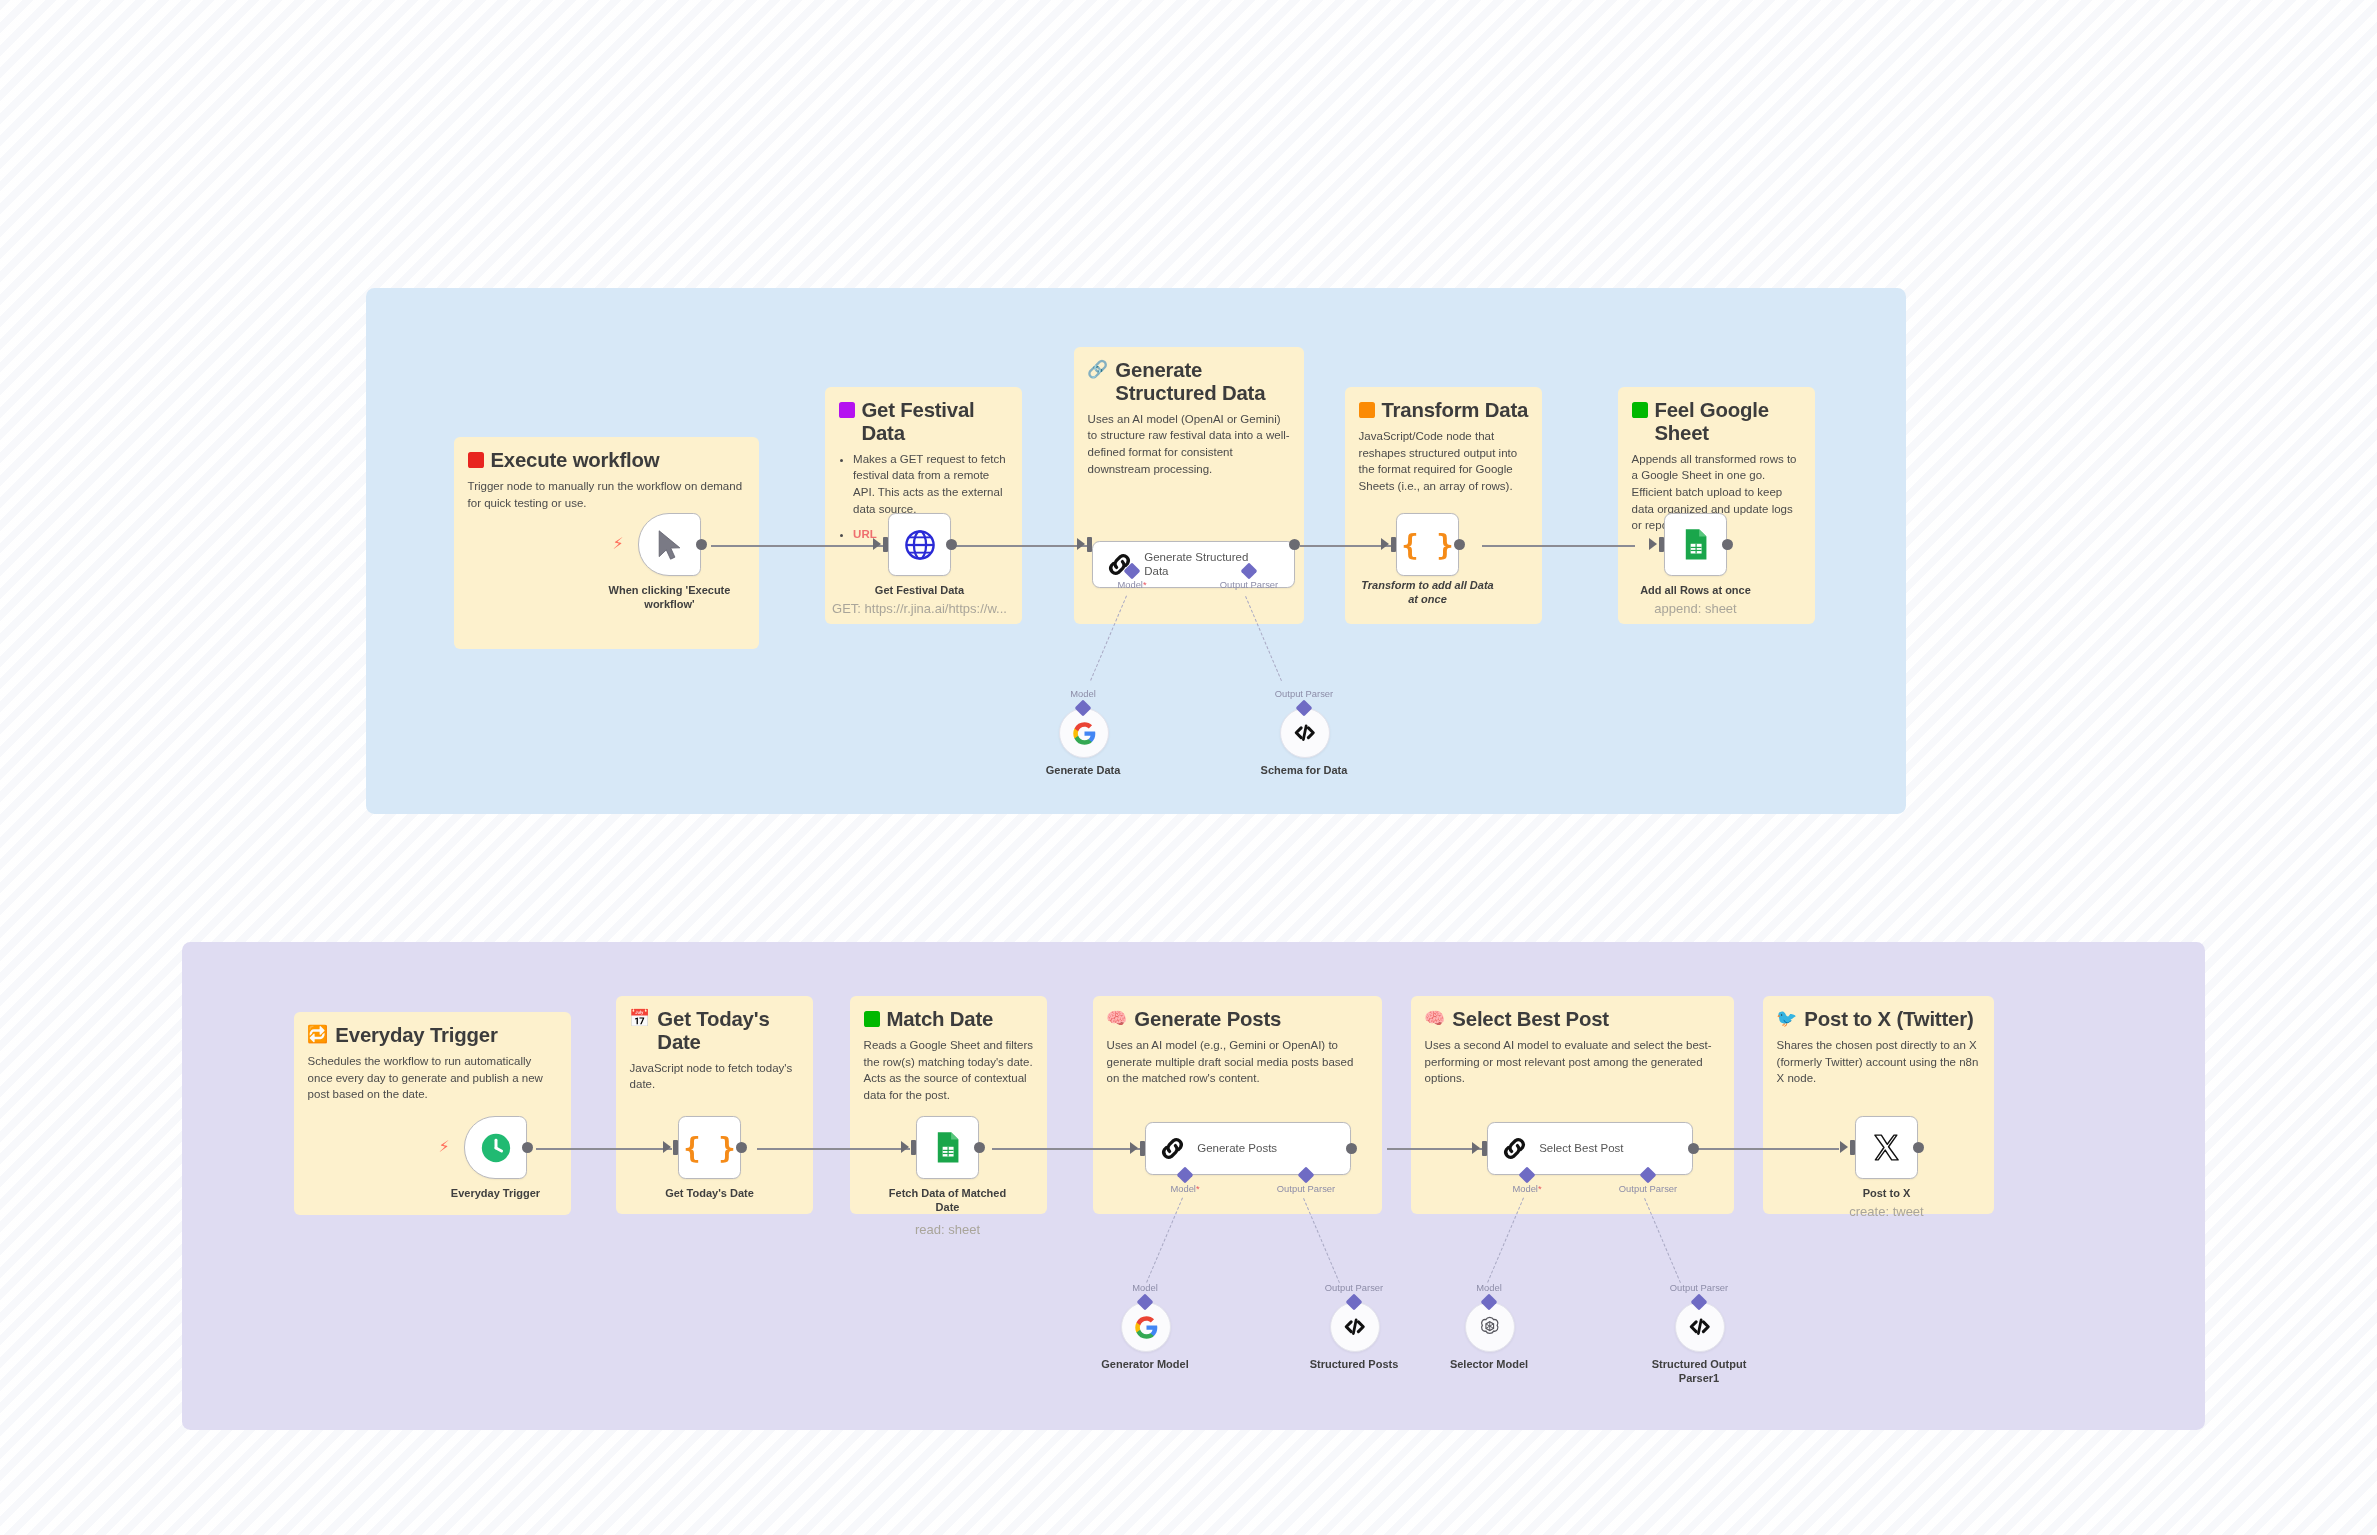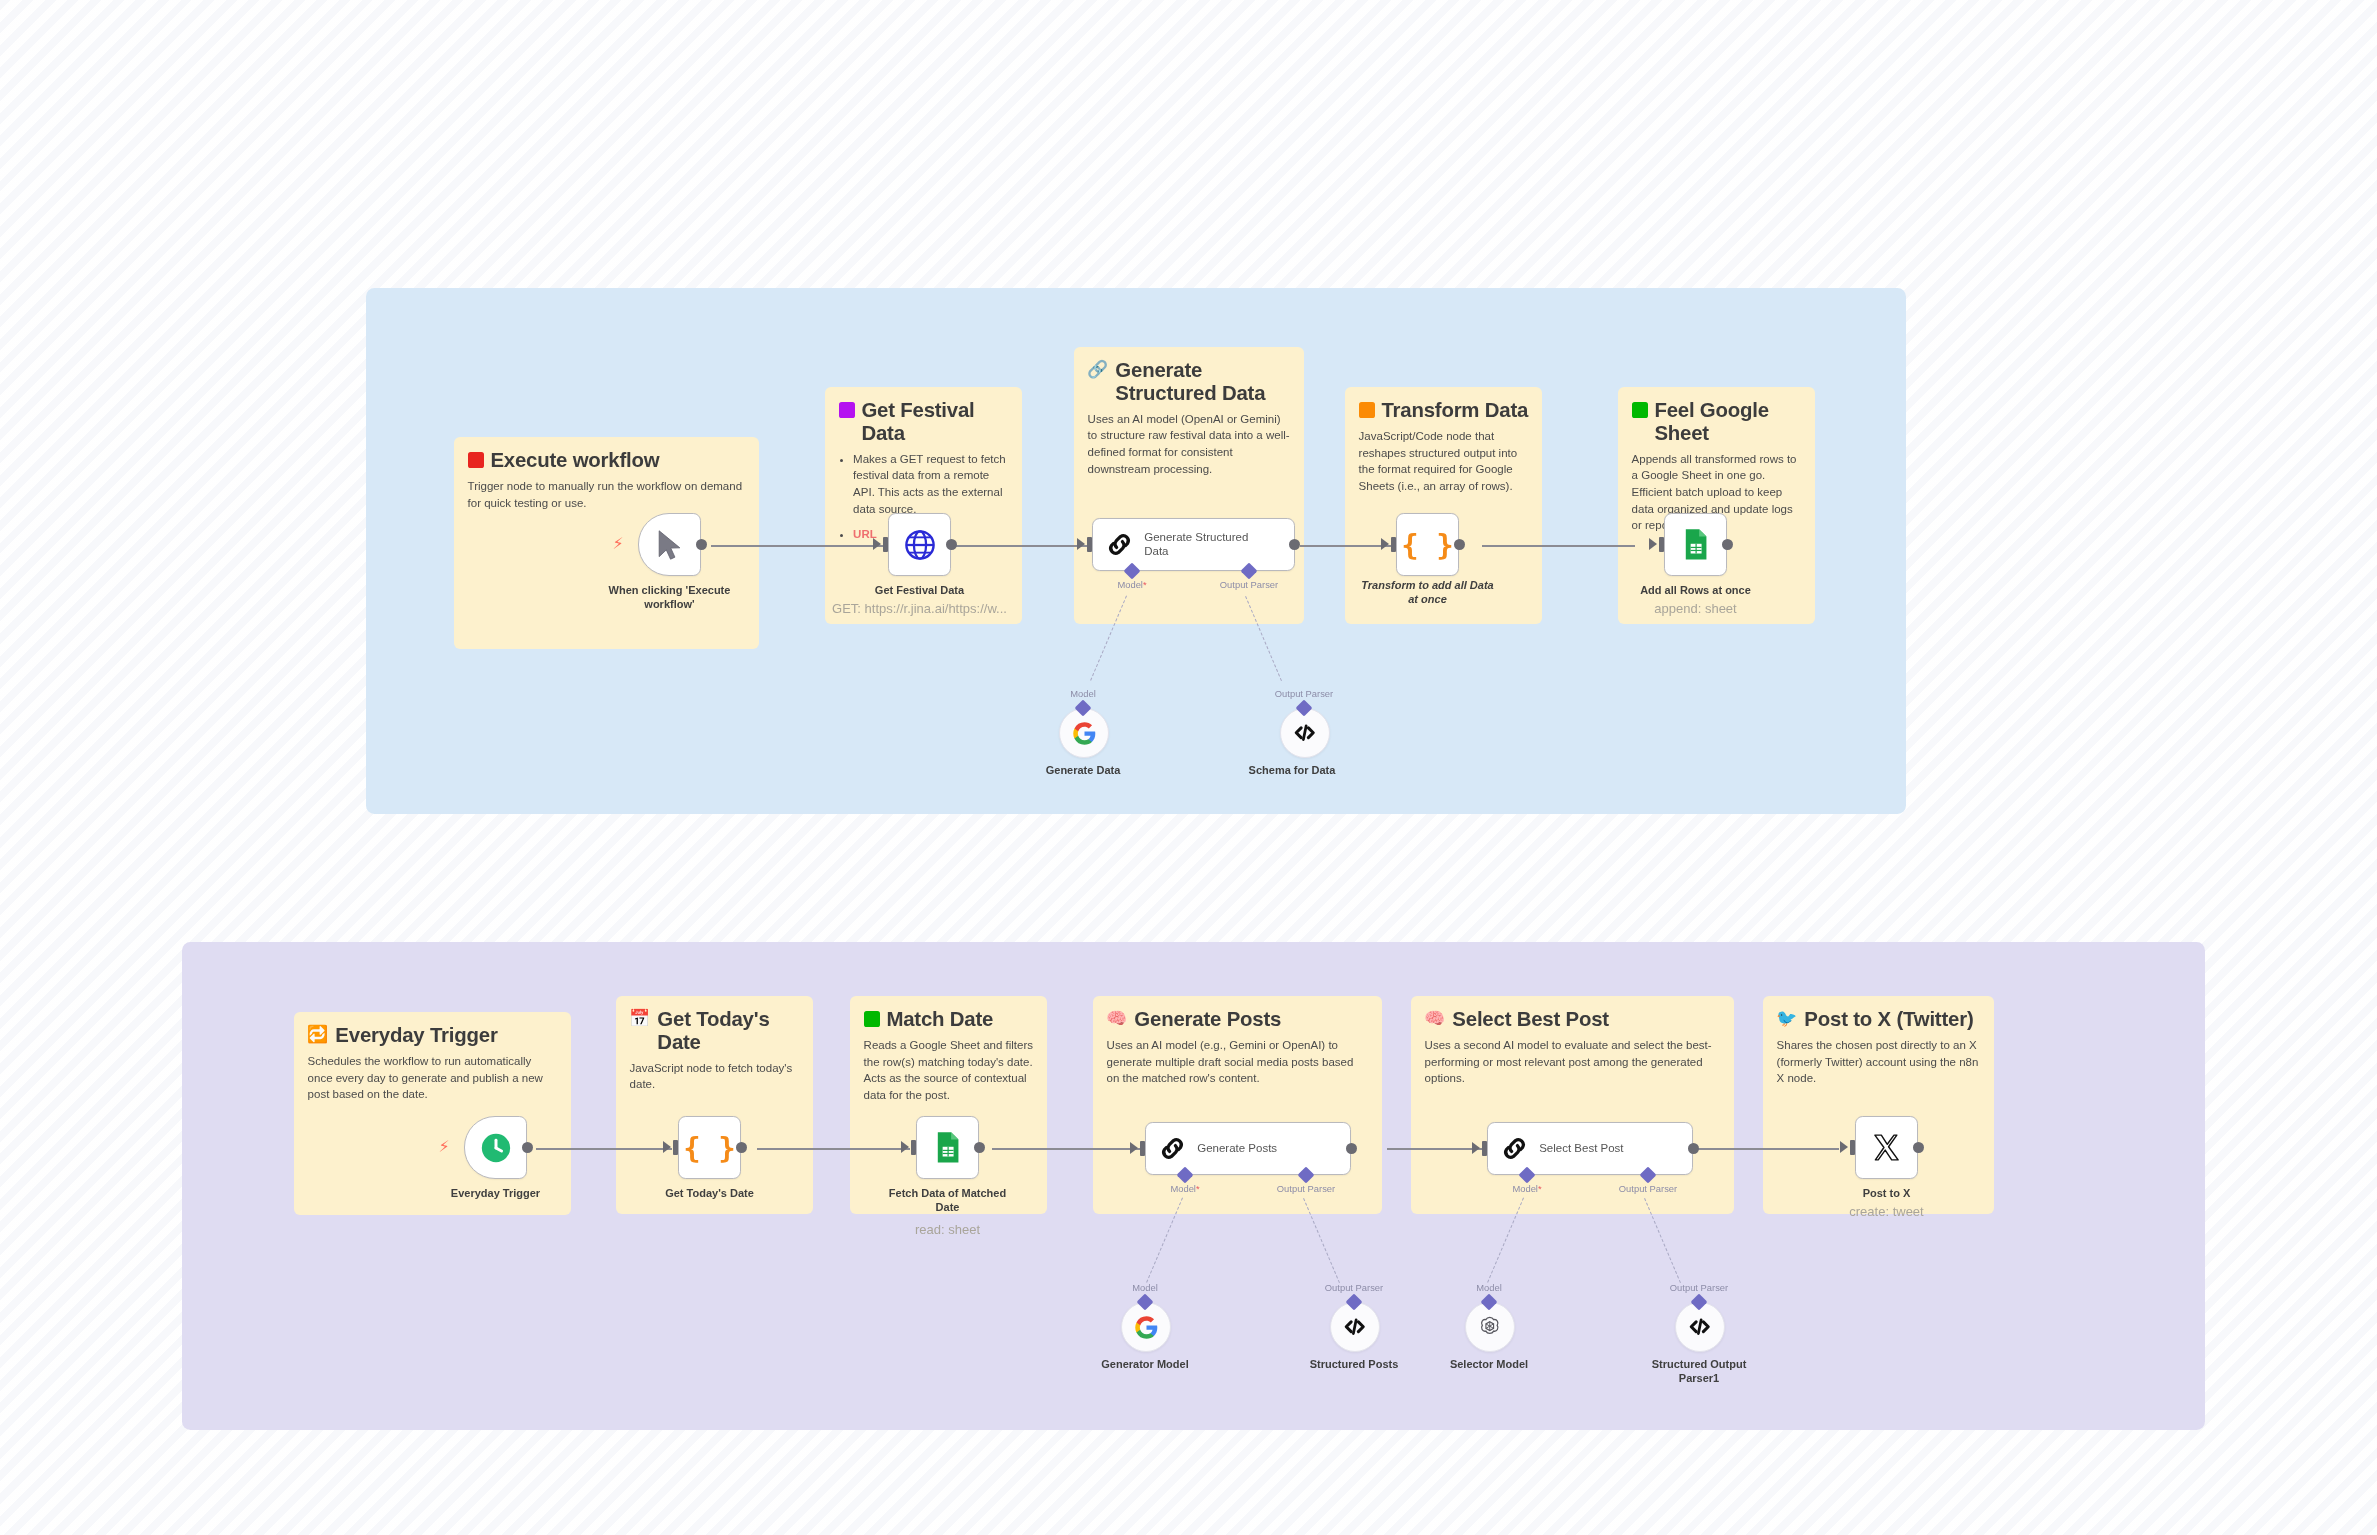--- a/index.html
+++ b/index.html
@@ -195,21 +195,21 @@
       </svg>
     </div>
     <div class="dot" style="left:58px;top:26px;"></div>
     <div class="node-caption" style="left:31.5px;top:71px;">Get Festival Data</div>
     <div class="node-sub" style="left:31.5px;top:88px;">GET: https://r.jina.ai/https://w...</div>
   </div>
 
   <div class="node" style="left:1092px;top:518px;">
     <div class="in-arrow" style="left:-15.3px;top:19.6px;"></div>
     <div class="in-bar" style="left:-5.1px;top:19px;"></div>
-    <div class="node-box wide" style="width:203px;height:53px;">
+    <div class="node-box wide" style="width:203px;height:47px;margin-top:23px;">
       <svg width="29" height="29" viewBox="0 0 24 24">
         <path d="M9.6 14.4 A4.2 4.2 0 0 1 9.6 8.6 L12.8 5.4 A4.2 4.2 0 0 1 18.6 11.2 L16.9 12.9" fill="none" stroke="#111" stroke-width="2.7" stroke-linecap="round"></path>
         <path d="M14.4 9.6 A4.2 4.2 0 0 1 14.4 15.4 L11.2 18.6 A4.2 4.2 0 0 1 5.4 12.8 L7.1 11.1" fill="none" stroke="#111" stroke-width="2.7" stroke-linecap="round"></path>
       </svg>
       <span class="node-inline-label" style="white-space:pre-line;">Generate Structured
 Data</span>
     </div>
     <div class="dot" style="left:197px;top:21px;"></div>
 
     <div class="diamond" style="left:34px;top:47px;"></div>
@@ -269,21 +269,21 @@
   <div class="subnode" style="left:1280px;top:708px;">
     <div class="port-label" style="left:24px;top:-20.4px;">Output Parser</div>
     <div class="diamond" style="left:18px;top:-6px;"></div>
     <div class="sub-circle">
       <svg width="25.5" height="25.5" viewBox="0 0 24 24">
         <path d="M8.6 7.4 L4 12 l4.6 4.6" fill="none" stroke="#111" stroke-width="2.9" stroke-linecap="round" stroke-linejoin="round"></path>
         <path d="M15.4 7.4 L20 12 l-4.6 4.6" fill="none" stroke="#111" stroke-width="2.9" stroke-linecap="round" stroke-linejoin="round"></path>
         <line x1="13.3" y1="5.6" x2="10.7" y2="18.4" stroke="#111" stroke-width="2.6" stroke-linecap="round"></line>
       </svg>
     </div>
-    <div class="sub-caption" style="left:12px;top:56px;">Schema for Data</div>
+    <div class="sub-caption" style="left:24px;top:56px;">Schema for Data</div>
   </div>
 
   <div class="group purple" style="left:182px;top:942px;width:2023px;height:488px;"></div>
 
   <div class="sticky" style="left:294px;top:1012px;width:277px;height:203px;">
     <div class="sticky-title">
       <span class="emoji">🔁</span>
       <span>Everyday Trigger</span>
     </div>
     <div class="sticky-body">

